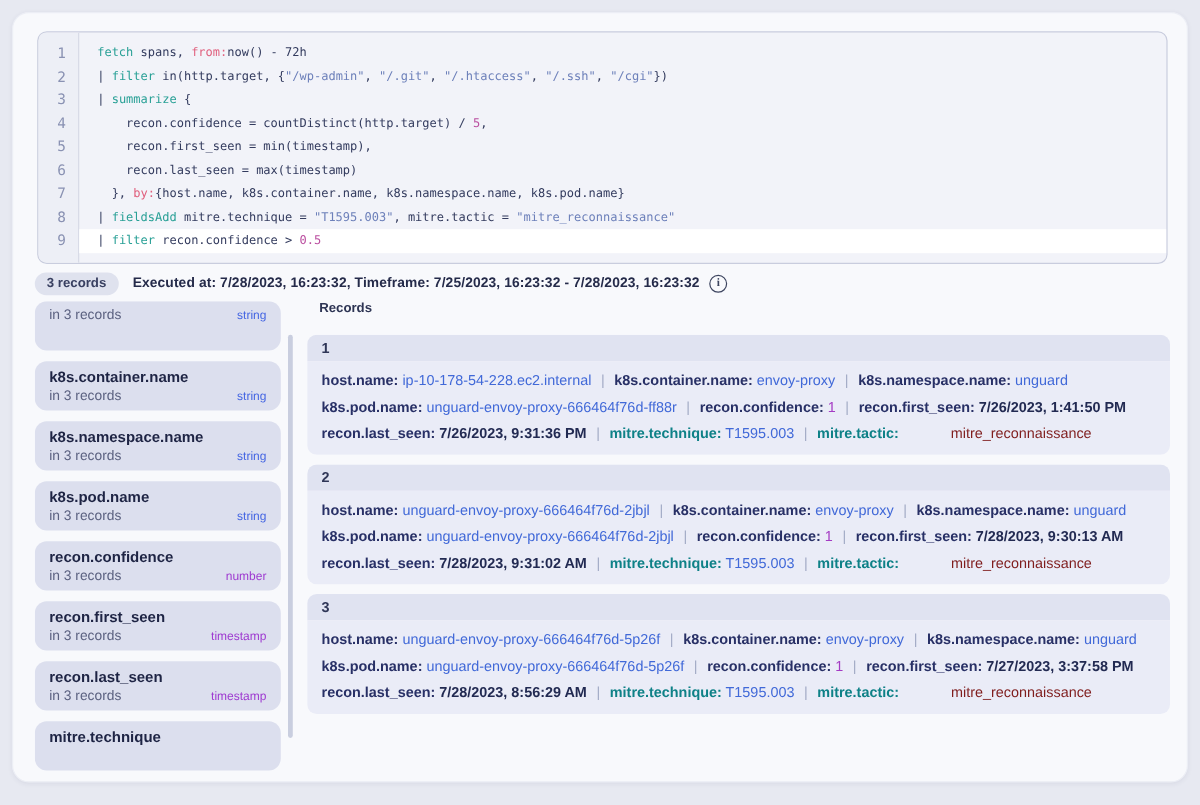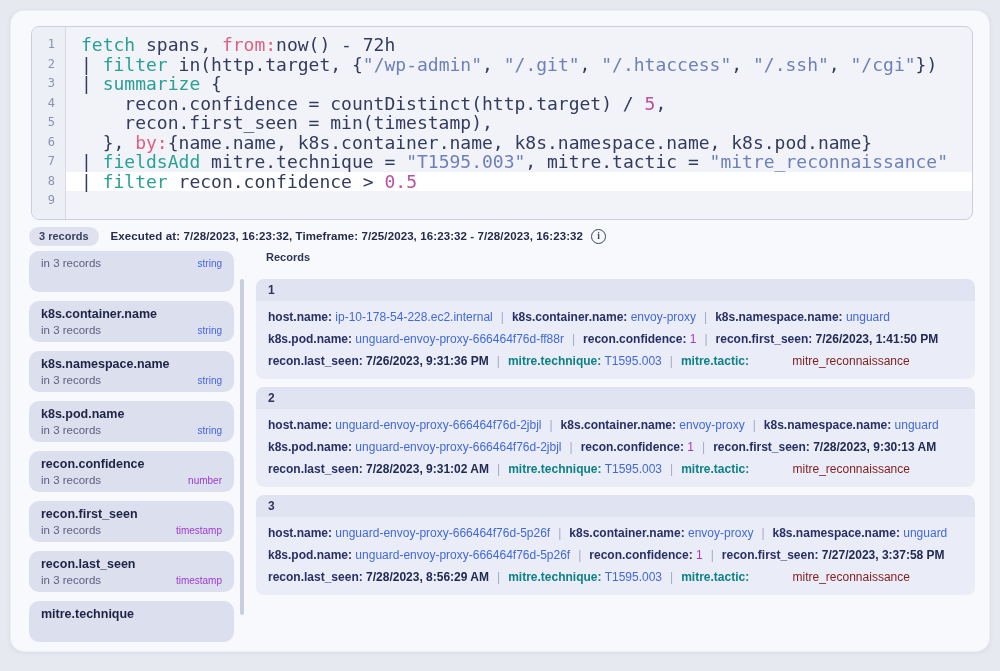--- a/index.html
+++ b/index.html
@@ -11,21 +11,21 @@
     box-shadow:0 1px 4px rgba(40,46,80,.07); overflow:hidden; }
 
   
   .editor { position:absolute; left:20px; top:15px; width:942px; height:194px;
     background:#f2f3f9; border:1px solid #c9cdde; border-radius:8px; display:flex; overflow:hidden; }
   .gutter { width:34px; background:#edeff6; border-right:1px solid #d8dbe7; padding:8px 0 0 0; flex:none; }
   .ln { height:19.5px; line-height:19.5px; text-align:right; padding-right:10px;
     font-family:"DejaVu Sans Mono", monospace; font-size:12px; color:#8a92b3; }
   .codearea { flex:1; padding:8px 0 0 0; }
   .cl { height:19.5px; line-height:19.5px; padding-left:15px; white-space:pre;
-    font-family:"DejaVu Sans Mono", monospace; font-size:18px; color:#333b5e; }
+    font-family:"DejaVu Sans Mono", monospace; font-size:10px; color:#333b5e; }
   .cl.active { background:#ffffff; }
   .tok-def { color:#333b5e; }
   .tok-kw  { color:#29a096; }
   .tok-mod { color:#e0607e; }
   .tok-num { color:#bb4fa0; }
   .tok-str { color:#6d80ba; }
 
   
   .statusbar { position:absolute; left:18px; top:212px; height:26px; display:flex; align-items:center; }
   .pill { background:#dfe2ee; color:#394061; font-size:11px; font-weight:700;
@@ -86,21 +86,22 @@
         <div class="ln">7</div>
         <div class="ln">8</div>
         <div class="ln">9</div>
       </div>
     <div class="codearea" id="codearea">
         <div class="cl"><span class="tok-kw">fetch</span><span class="tok-def"> spans, </span><span class="tok-mod">from:</span><span class="tok-def">now() - 72h</span></div>
         <div class="cl"><span class="tok-def">| </span><span class="tok-kw">filter</span><span class="tok-def"> in(http.target, {</span><span class="tok-str">"/wp-admin"</span><span class="tok-def">, </span><span class="tok-str">"/.git"</span><span class="tok-def">, </span><span class="tok-str">"/.htaccess"</span><span class="tok-def">, </span><span class="tok-str">"/.ssh"</span><span class="tok-def">, </span><span class="tok-str">"/cgi"</span><span class="tok-def">})</span></div>
         <div class="cl"><span class="tok-def">| </span><span class="tok-kw">summarize</span><span class="tok-def"> {</span></div>
         <div class="cl"><span class="tok-def">    recon.confidence = countDistinct(http.target) / </span><span class="tok-num">5</span><span class="tok-def">,</span></div>
         <div class="cl"><span class="tok-def">    recon.first_seen = min(timestamp),</span></div>
-        <div class="cl"><span class="tok-def">  }, </span><span class="tok-mod">by:</span><span class="tok-def">{name.name, k8s.container.name, k8s.namespace.name, k8s.pod.name}</span></div>
+        <div class="cl"><span class="tok-def">    recon.last_seen = max(timestamp)</span></div>
+        <div class="cl"><span class="tok-def">  }, </span><span class="tok-mod">by:</span><span class="tok-def">{host.name, k8s.container.name, k8s.namespace.name, k8s.pod.name}</span></div>
         <div class="cl"><span class="tok-def">| </span><span class="tok-kw">fieldsAdd</span><span class="tok-def"> mitre.technique = </span><span class="tok-str">"T1595.003"</span><span class="tok-def">, mitre.tactic = </span><span class="tok-str">"mitre_reconnaissance"</span></div>
         <div class="cl active"><span class="tok-def">| </span><span class="tok-kw">filter</span><span class="tok-def"> recon.confidence &gt; </span><span class="tok-num">0.5</span></div>
       </div>
   </div>
 
   <div class="statusbar">
     <span class="pill">3 records</span>
     <span class="exec">Executed at: 7/28/2023, 16:23:32, Timeframe: 7/25/2023, 16:23:32 - 7/28/2023, 16:23:32</span>
     <span class="info-icon">i</span>
   </div>

